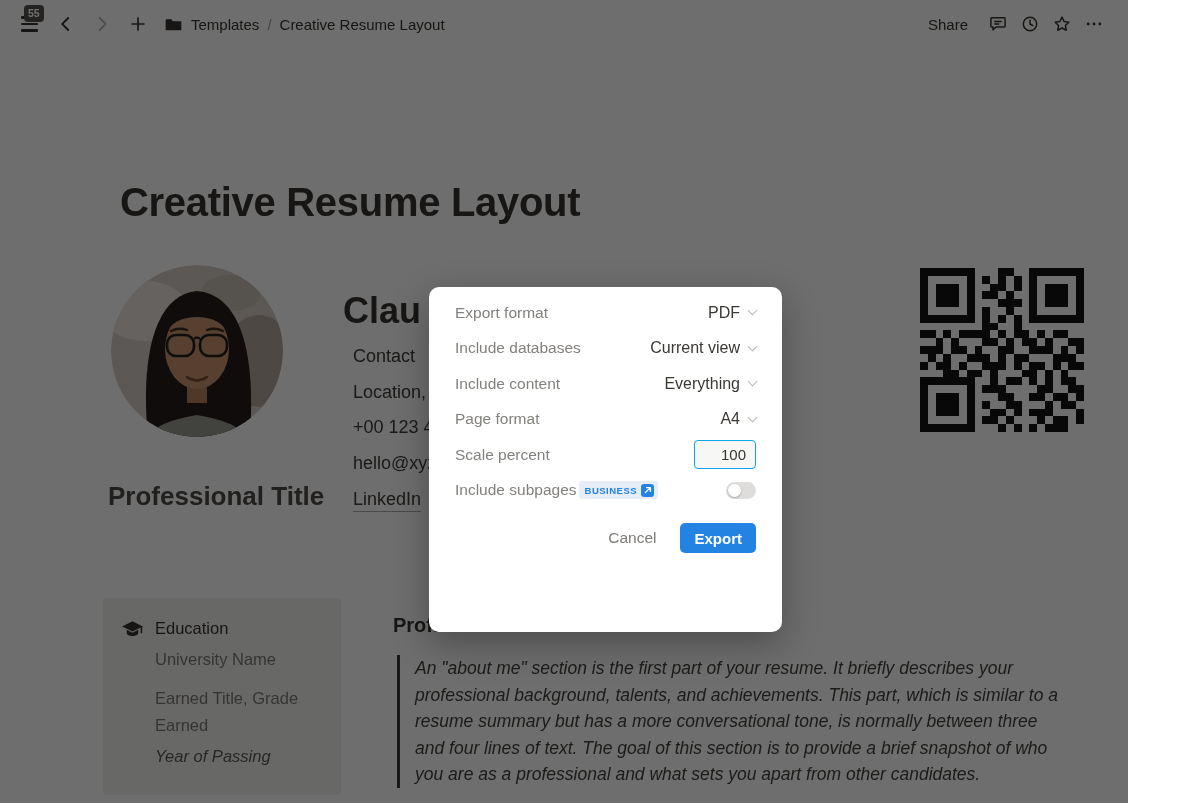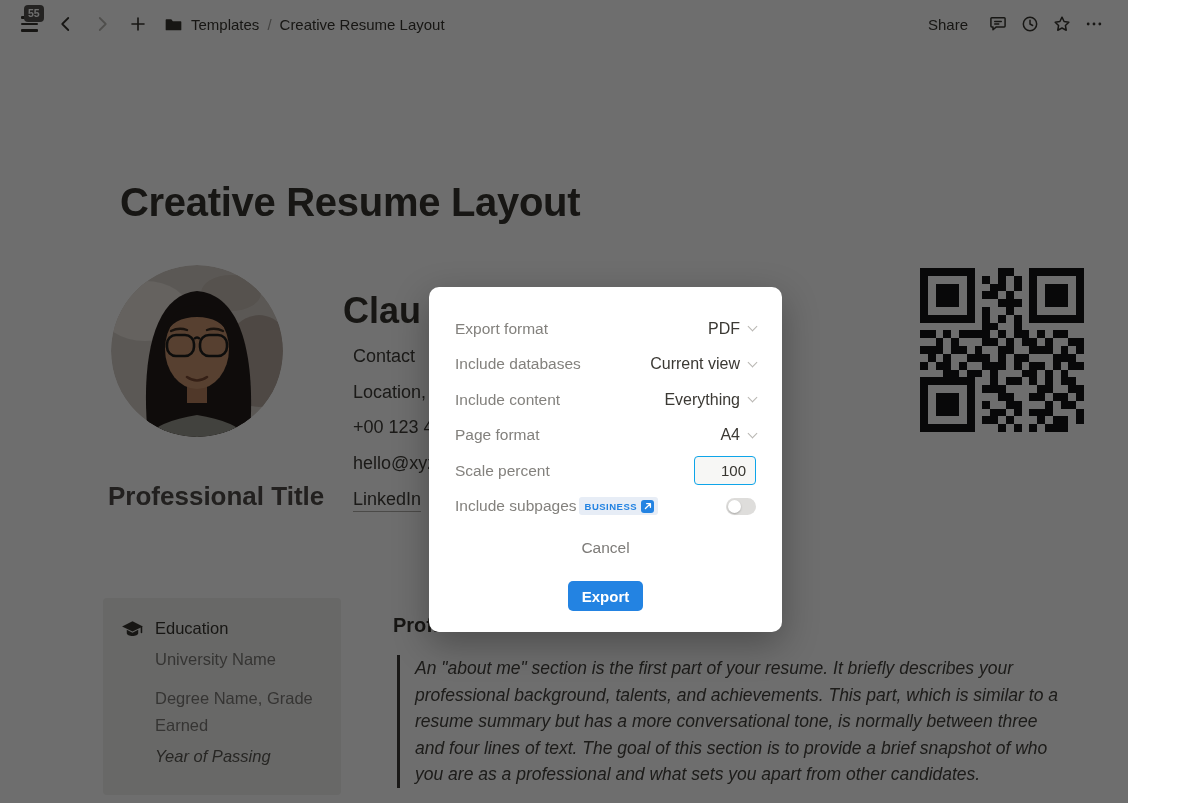--- a/index.html
+++ b/index.html
@@ -38,32 +38,32 @@
   .edu-heading { position:absolute; left:52px; top:21px; font-size:16.5px; color:#37352f; }
   .edu-university { position:absolute; left:52px; top:52px; font-size:16.5px; color:#7c7a76; }
   .edu-degree { position:absolute; left:52px; top:87px; width:165px; font-size:16.5px; line-height:27px; color:#7c7a76; }
   .edu-year { position:absolute; left:52px; top:149px; font-size:16.5px; font-style:italic; color:#5a5853; }
 
   .profile-heading { position:absolute; left:393px; top:614px; font-size:20px; font-weight:700; color:#37352f; }
   .profile-quote { position:absolute; left:397px; top:655px; width:672px; border-left:3px solid #3b3936; padding-left:15px; font-style:italic; font-size:17.5px; line-height:26.6px; color:#44423d; }
 
   
   .overlay { position:absolute; inset:0; background:rgba(0,0,0,0.57); z-index:50; }
-  .dialog { position:absolute; left:429px; top:287px; width:353px; height:345px; background:#ffffff; border-radius:10px; box-shadow:0 12px 36px rgba(0,0,0,0.3); z-index:100; padding:24px 26px; }
+  .dialog { position:absolute; left:429px; top:287px; width:353px; height:345px; background:#ffffff; border-radius:10px; box-shadow:0 12px 36px rgba(0,0,0,0.3); z-index:100; padding:8px 26px; }
   .drow { display:flex; align-items:center; justify-content:space-between; height:35.5px; }
   .dlabel { font-size:15.5px; color:#83817d; display:flex; align-items:center; }
   .dvalue { display:flex; align-items:center; font-size:16px; color:#3b3934; cursor:pointer; }
   .chev { display:inline-block; width:7px; height:7px; border-right:1.7px solid #b8b6b2; border-bottom:1.7px solid #b8b6b2; transform:rotate(45deg); margin-left:9px; margin-top:-4px; }
   .scale-input { width:62px; height:29px; background:#f7f7f5; border:1px solid #0ea5e9; border-radius:4px; text-align:right; padding:0 9px; font-size:15px; color:#37352f; font-family:inherit; }
   .biz-badge { display:inline-flex; align-items:center; gap:4px; margin-left:2px; background:#e7edf6; border-radius:3px; padding:2.5px 3.5px 2.5px 6px; }
   .biz-badge .biz-text { font-size:9.5px; font-weight:700; letter-spacing:0.5px; color:#2383e2; }
   .biz-up { width:13px; height:13px; background:#2383e2; border-radius:3px; display:flex; align-items:center; justify-content:center; }
   .toggle { width:30px; height:17px; background:#dedddb; border-radius:9px; position:relative; cursor:pointer; }
   .toggle .knob { position:absolute; left:2px; top:2px; width:13px; height:13px; background:#ffffff; border-radius:50%; box-shadow:0 1px 2px rgba(0,0,0,0.25); }
-  .dfooter { display:flex; align-items:center; justify-content:flex-end; gap:24px; margin-top:15px;flex-direction:column; }
+  .dfooter { display:flex; align-items:center; justify-content:flex-end; gap:24px; margin-top:15px; }
   .cancel-btn { font-size:15.5px; color:#7d7b78; cursor:pointer; }
   .export-btn { height:30px; padding:0 14px; border:none; border-radius:5px; background:#2383e2; color:#ffffff; font-size:15px; font-weight:700; font-family:inherit; cursor:pointer; }
 </style>
 </head>
 <body>
 
 <div class="stage">
 
   <header class="topbar">
     <div class="tb-left">
@@ -611,21 +611,21 @@
       </div>
 
     <div class="edu-card">
       <svg class="edu-icon" width="25" height="25" viewBox="0 0 24 24">
         <path d="M12 4 2 9l10 5 10-5z" fill="#37352f"></path>
         <path d="M6.5 12.3v3.2c0 1.5 2.5 2.7 5.5 2.7s5.5-1.2 5.5-2.7v-3.2L12 15z" fill="#37352f"></path>
         <path d="M20.6 9.6v5.2" stroke="#37352f" stroke-width="1.5" stroke-linecap="round"></path>
       </svg>
       <div class="edu-heading">Education</div>
       <div class="edu-university">University Name</div>
-      <div class="edu-degree">Degree Name, Grade Earned</div>
+      <div class="edu-degree">Earned Title, Grade Earned</div>
       <div class="edu-year">Year of Passing</div>
     </div>
 
     <div class="profile-heading">Profile</div>
     <div class="profile-quote">An "about me" section is the first part of your resume. It briefly describes your professional background, talents, and achievements. This part, which is similar to a resume summary but has a more conversational tone, is normally between three and four lines of text. The goal of this section is to provide a brief snapshot of who you are as a professional and what sets you apart from other candidates.</div>
   </main>
 
   <div class="overlay"></div>
 
   <div class="dialog">

